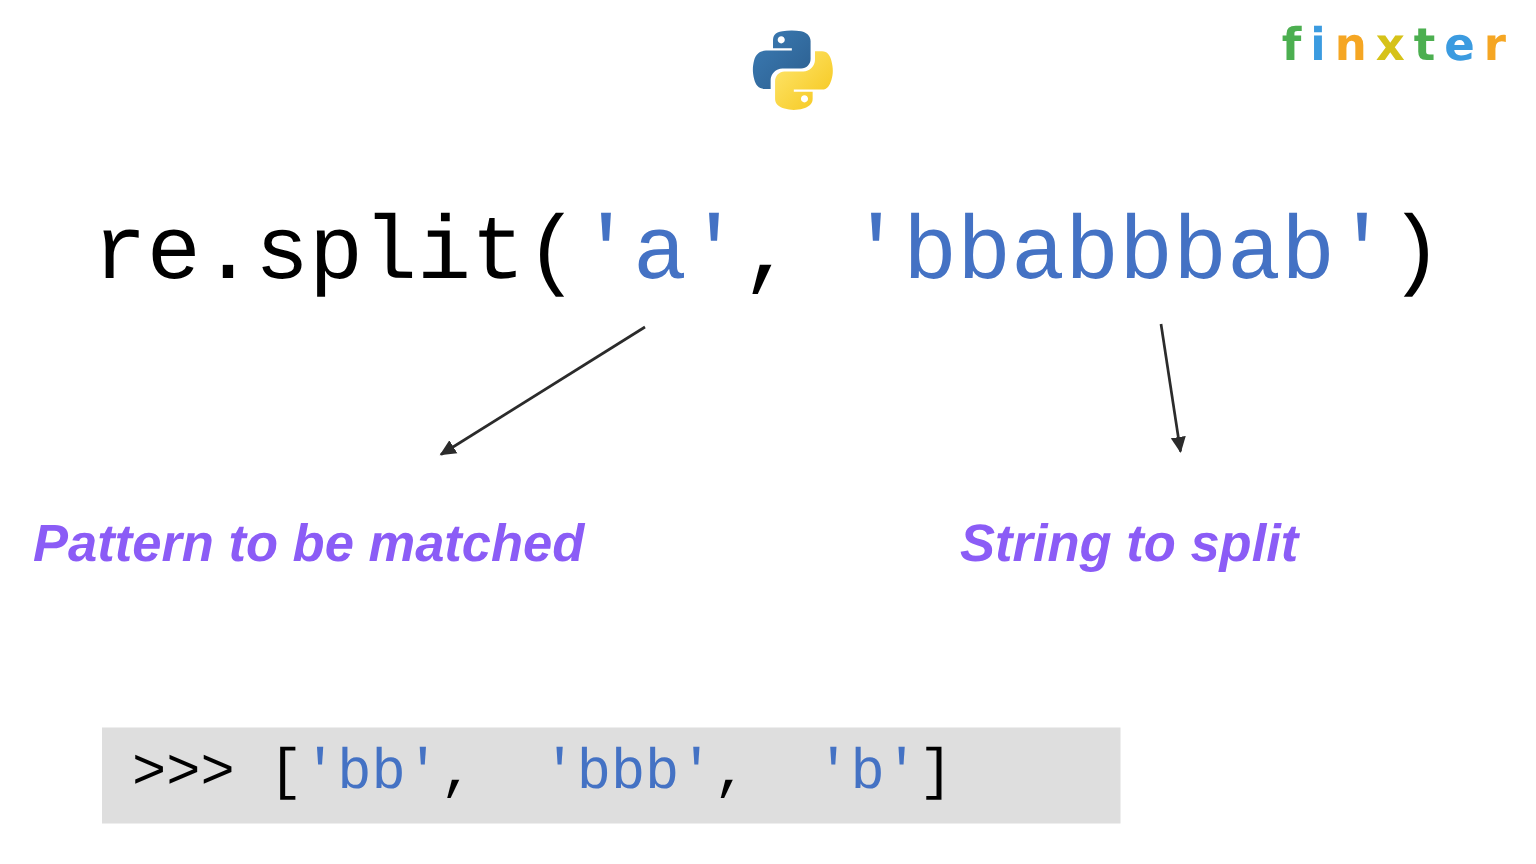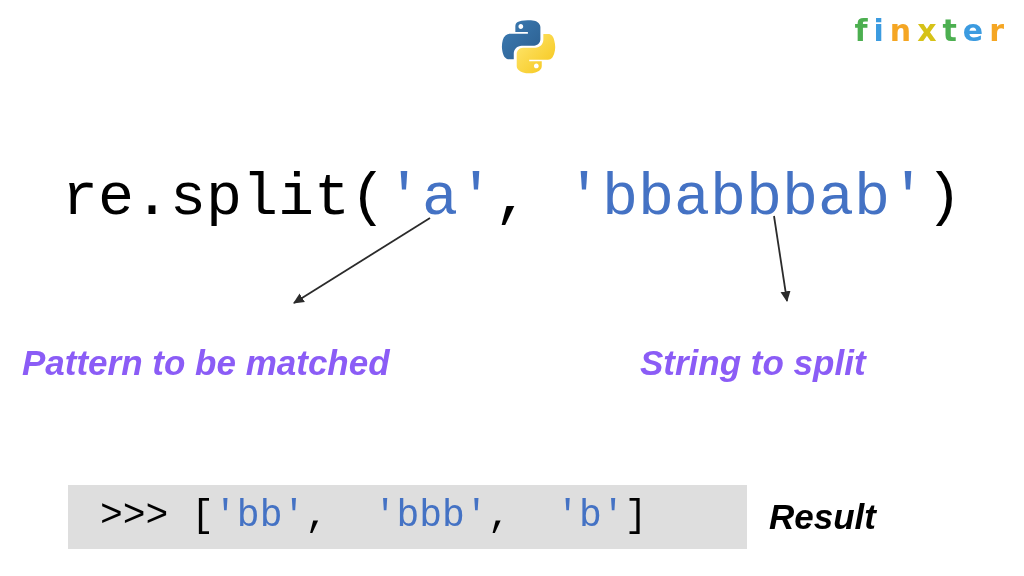--- a/index.html
+++ b/index.html
@@ -45,21 +45,20 @@
     position: absolute;
     left: 0;
     top: 134px;
     width: 1024px;
     text-align: center;
     font-family: "Liberation Mono", "DejaVu Sans Mono", monospace;
     font-size: 60px;
     line-height: 72px;
     color: #000000;
     white-space: pre;
-    margin-top: 28px;
   }
   .str { color: #4472C4; }
 
   
   #arrows {
     position: absolute;
     left: 0;
     top: 0;
     width: 1024px;
     height: 576px;
@@ -83,21 +82,21 @@
   
   #result-row {
     position: absolute;
     left: 68px;
     top: 485px;
     display: flex;
     align-items: center;
   }
   #result-box {
     background: #dedede;
-    padding: 4px 14px 6px 32px;
+    padding: 4px 14px 6px 20px;
     width: 679px;
     box-sizing: border-box;
     font-family: "Liberation Mono", "DejaVu Sans Mono", monospace;
     font-size: 38px;
     line-height: 54px;
     color: #000000;
     white-space: pre;
   }
   #label-result {
     margin-left: 22px;
@@ -146,14 +145,13 @@
   <line x1="774" y1="216" x2="787" y2="301" stroke="#2b2b2b" stroke-width="1.8" marker-end="url(#ah)"></line>
 </svg>
 
 <div class="annotation" id="label-pattern">Pattern to be matched</div>
 
 <div class="annotation" id="label-string">String to split</div>
 
 <div id="result-row">
   <div id="result-box"><span>&gt;&gt;&gt; </span><span>[</span><span class="str">'bb'</span><span>,  </span><span class="str">'bbb'</span><span>,  </span><span class="str">'b'</span><span>]</span></div>
 
-  <div id="label-result">Result</div>
 </div>
 
 </body></html>

